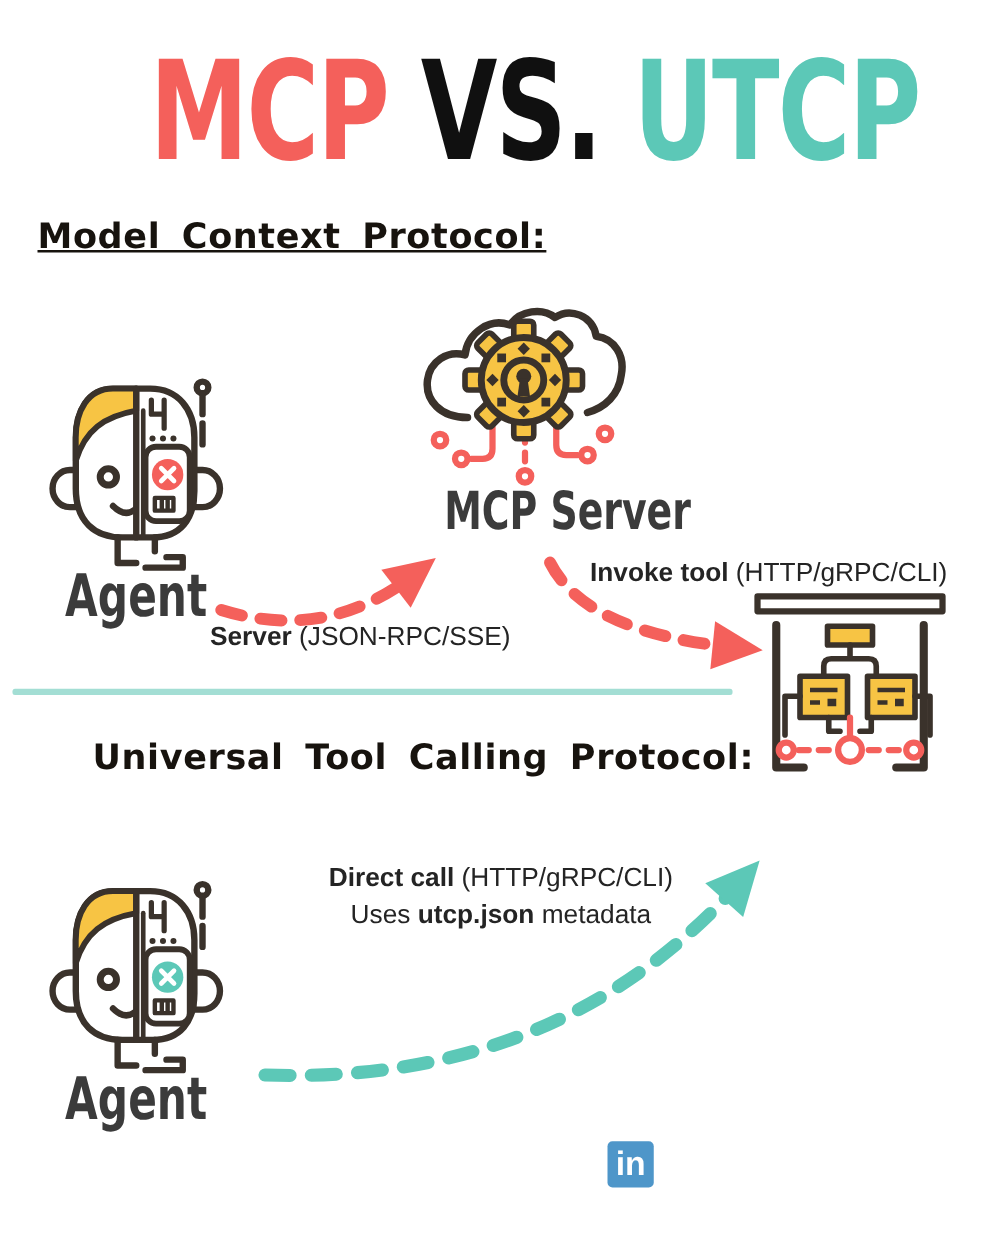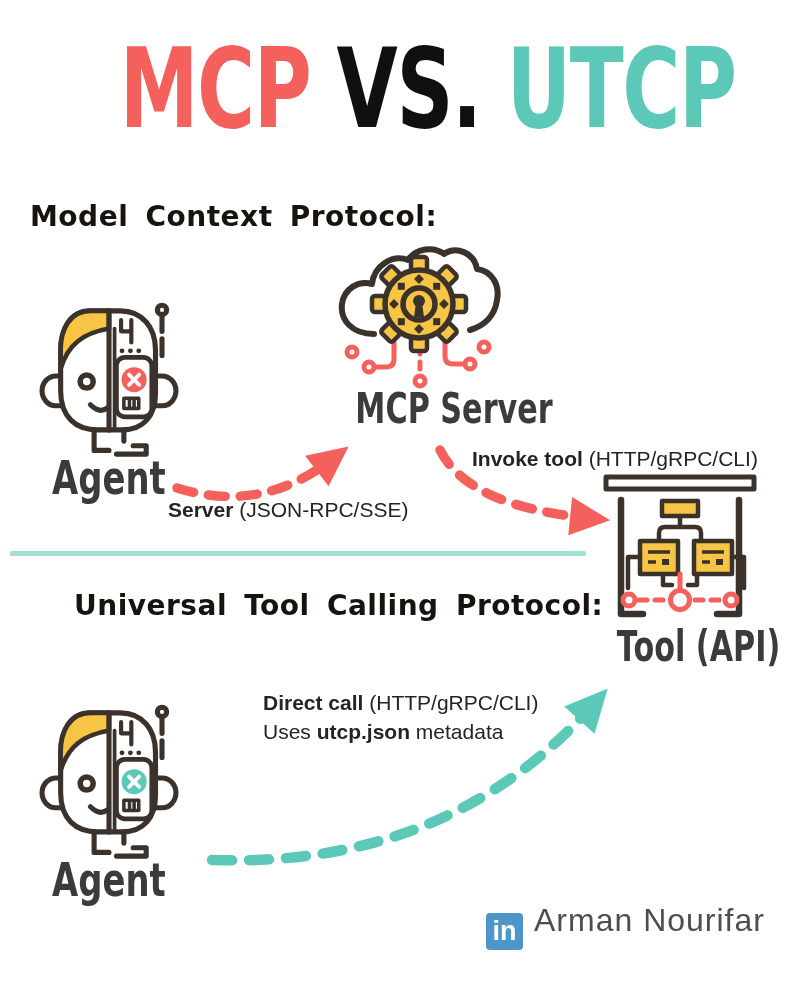--- a/index.html
+++ b/index.html
@@ -11,21 +11,21 @@
   .canvas{position:relative;width:800px;height:1000px;background:#fff;overflow:hidden;
           font-family:"Liberation Sans",sans-serif;}
 
   .title{position:absolute;top:34px;left:0;width:100%;text-align:center;}
   .title-inner{display:inline-block;white-space:nowrap;transform:scaleX(0.72);transform-origin:50% 50%;
                font-family:"DejaVu Sans",sans-serif;font-weight:bold;font-size:110px;line-height:1;letter-spacing:-2px;}
   .t-mcp{color:var(--coral);} .t-vs{color:var(--ink);} .t-utcp{color:var(--teal);}
 
   .heading{position:absolute;font-family:"DejaVu Sans",sans-serif;font-weight:bold;font-size:28px;
            color:#17130e;letter-spacing:.5px;word-spacing:7px;}
-  .h-mcp{left:30px;top:200px;} .h-utcp{left:30px;top:589px;margin-left:44px;}
+  .h-mcp{left:30px;top:172px;text-decoration:underline;} .h-utcp{left:30px;top:589px;margin-left:44px;}
 
   .icon{position:absolute;} .icon svg{width:100%;height:100%;display:block;}
   .ic-agent1{left:30px;top:296px;width:158px;height:186px;}
   .ic-server{left:332px;top:244px;width:175px;height:185px;}
   .ic-tool{left:603px;top:474px;width:154px;height:152px;}
   .ic-agent2{left:30px;top:698px;width:158px;height:186px;}
 
   .icon-label{position:absolute;text-align:center;color:#3b3b3b;font-family:"DejaVu Sans",sans-serif;font-weight:bold;}
   .icon-label .cond{display:inline-block;transform:scaleX(0.72);transform-origin:50% 50%;white-space:nowrap;}
   .lb-agent1{left:20px;top:450px;width:178px;font-size:47px;}
@@ -34,21 +34,21 @@
   .lb-agent2{left:20px;top:852px;width:178px;font-size:47px;}
 
   .arrow{position:absolute;overflow:visible;}
   .ar-request{left:163px;top:430px;width:205px;height:80px;}
   .ar-invoke{left:428px;top:444px;width:180px;height:100px;}
   .ar-direct{left:192px;top:664px;width:448px;height:215px;}
   .dash-red{stroke:var(--coral);stroke-width:9.5;fill:none;stroke-linecap:round;stroke-dasharray:17 15;}
   .dash-teal{stroke:var(--teal);stroke-width:10.5;fill:none;stroke-linecap:round;stroke-dasharray:20 17;}
   .mk-red{fill:var(--coral);} .mk-teal{fill:var(--teal);}
 
-  .ann{position:absolute;font-size:21px;color:#242424;white-space:nowrap;}
+  .ann{position:absolute;font-size:21px;color:#242424;white-space:nowrap;text-align:center;}
   .ann b{font-weight:bold;}
   .ann-request{left:168px;top:498px;}
   .ann-invoke{left:472px;top:447px;}
   .ann-direct{left:263px;top:688px;line-height:29px;}
 
   .divider{position:absolute;left:10px;top:551px;width:576px;height:5px;background:var(--divider);border-radius:2px;}
 
   .attribution{position:absolute;left:486px;top:890px;display:flex;align-items:center;gap:11px;}
   .li-badge{width:37px;height:37px;background:var(--linkedin);border-radius:4px;color:#fff;
             font-family:Liberation Sans, sans-serif;font-weight:bold;font-size:27px;
@@ -187,21 +187,20 @@
       <g class="redln" style="stroke-width:4.5">
         <path d="M77,100 V115"></path>
         <path d="M36,126 H44 M52,126 H60"></path>
         <path d="M92,126 H100 M108,126 H116"></path>
         <circle class="rc" cx="26" cy="126" r="6"></circle>
         <circle class="rc" cx="77" cy="126" r="9.5"></circle>
         <circle class="rc" cx="128" cy="126" r="6"></circle>
       </g>
     </svg>
   </div>
-  <div class="icon-label lb-tool"><span class="cond">Tool (API)</span></div>
 
   <div class="divider"></div>
 
   <div class="heading h-utcp">Universal Tool Calling Protocol:</div>
 
   <div class="icon ic-agent2 accent-teal">
     <svg viewBox="0 0 160 200">
       <circle class="stf" cx="137" cy="15" r="5"></circle>
       <path class="st" d="M137,21 V38"></path>
       <path class="st" d="M137,46 V64"></path>
@@ -233,17 +232,16 @@
   </svg>
   <div class="ann ann-direct">
     <div><b>Direct call</b><span> (HTTP/gRPC/CLI)</span></div>
     <div><span>Uses </span><b>utcp.json</b><span> metadata</span></div>
   </div>
 
   <div class="attribution">
     <div class="li-badge">
         <span>in</span>
       </div>
-    <div class="author">Arman Nourifar</div>
   </div>
 
 
 </div>
 
 </body></html>

